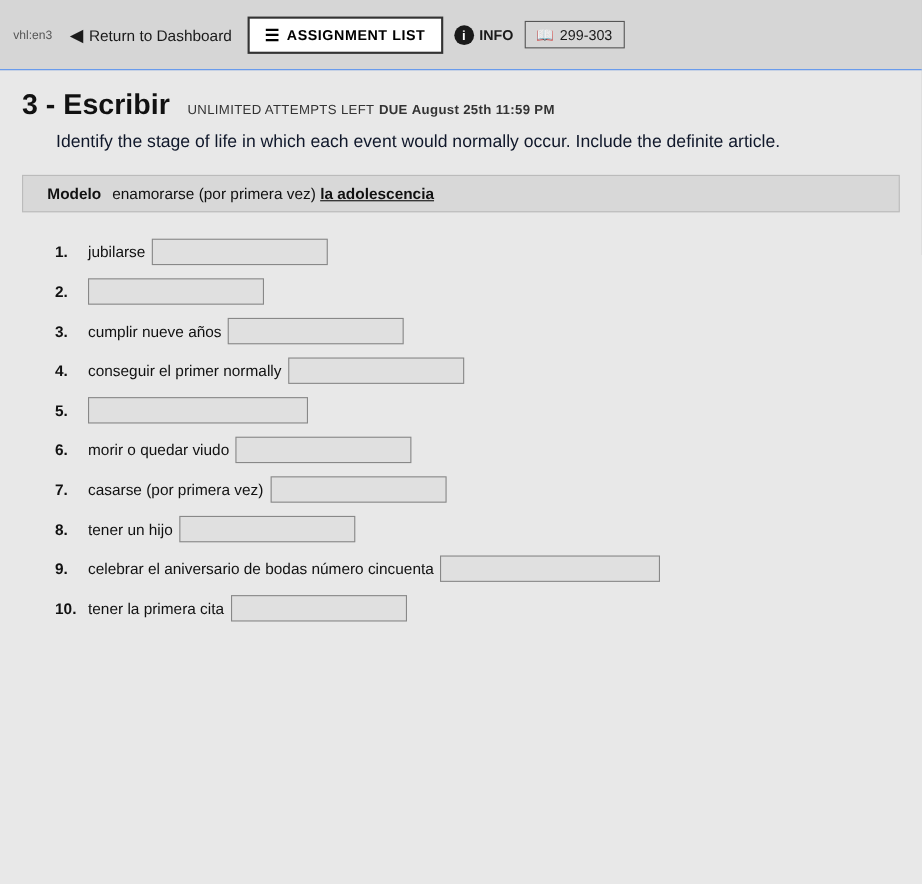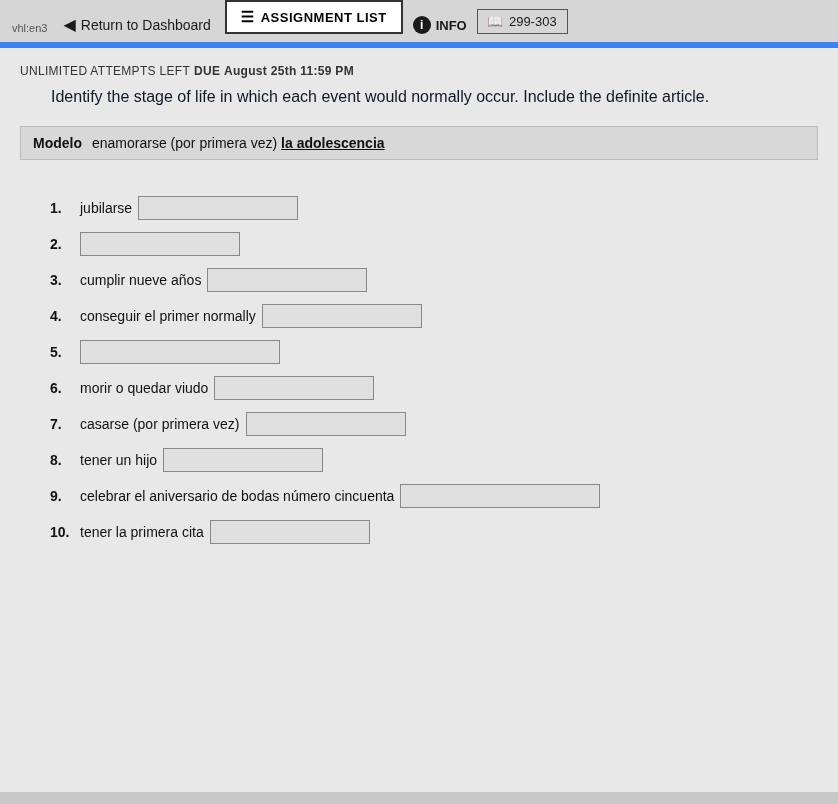--- a/index.html
+++ b/index.html
@@ -7,26 +7,26 @@
     body {
       font-family: Arial, sans-serif;
       background: #c8c8c8;
       min-height: 804px;
       width: 838px;
     }
 
     
     .top-bar {
       background: #d6d6d6;
-      border-bottom: 6px solid #3b82f6;
-      display: flex;
-      align-items: flex-end;
+      border-bottom: 1px solid #3b82f6;
+      display: flex;
+      align-items: center;
       padding: 8px 12px;
       gap: 10px;
-      height: 48px;
+      height: 64px;
     }
 
     .vhl-logo {
       font-size: 11px;
       color: #555;
       margin-right: 6px;
     }
 
     .return-link {
       display: flex;
@@ -142,25 +142,25 @@
       color: #0f172a;
       margin-bottom: 18px;
       line-height: 1.4;
       margin-left: 31px;
     }
 
     
     .modelo-box {
       background: #d8d8d8;
       border: 1px solid #bbb;
-      padding: 8px 12px;
+      padding: 8px 22px;
       display: flex;
       align-items: baseline;
       gap: 10px;
-      margin-bottom: 36px;
+      margin-bottom: 24px;
       font-size: 14px;
     }
 
     .modelo-label {
       font-weight: bold;
       color: #111;
       font-size: 14px;
     }
 
     .modelo-text {
@@ -232,20 +232,23 @@
 
   <button class="pages-btn">
     <span style="font-size:13px;">📖</span>
     <span>299-303</span>
   </button>
 </div>
 
 <div class="main-content">
 
   <div class="assignment-header">
+    <span class="assignment-title">
+      <span>3</span> - <span>Escribir</span>
+    </span>
     <div class="assignment-meta">
       <span class="attempts-label">UNLIMITED ATTEMPTS LEFT</span>
       <span class="due-label">
         <span>DUE</span>&nbsp;<span style="font-weight:bold;">August 25th 11:59 PM</span>
       </span>
     </div>
   </div>
 
   <p class="instruction-text">Identify the stage of life in which each event would normally occur. Include the definite article.</p>
 

